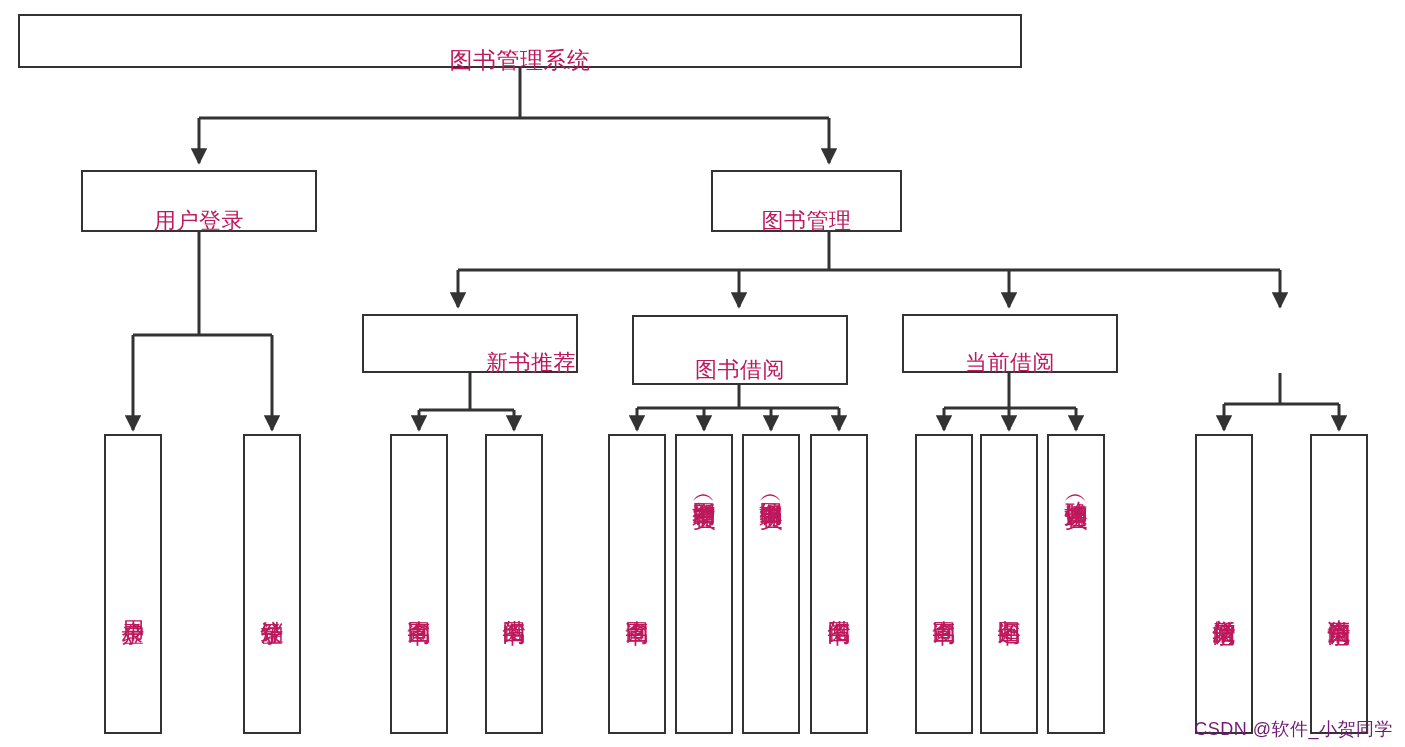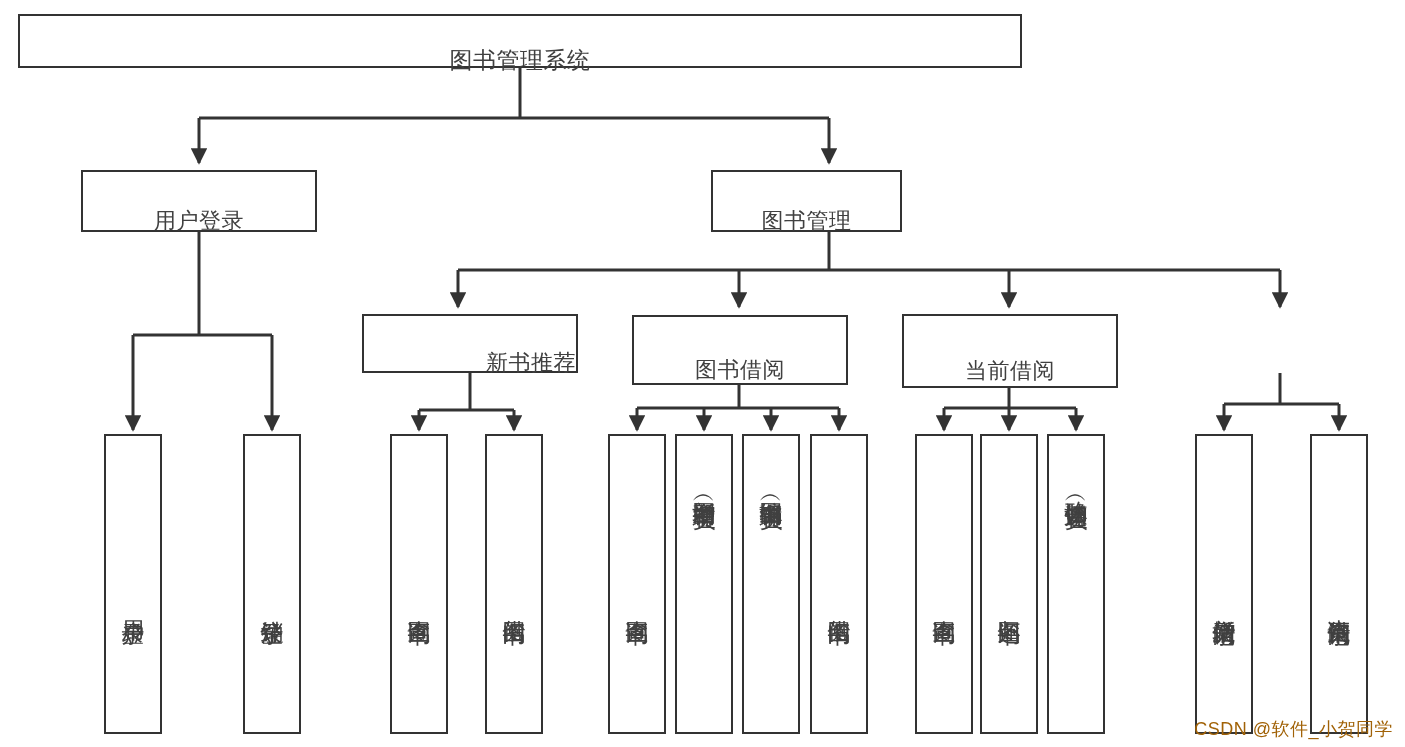--- a/index.html
+++ b/index.html
@@ -28,21 +28,21 @@
     position: absolute;
     box-sizing: border-box;
     background: #ffffff;
     border: 2px solid #333333;
     display: flex;
     align-items: center;
     justify-content: center;
     z-index: 2;
   }
   .node .label {
-    color: #404040;
+    color: #be185d;
     text-align: center;
     line-height: 1.15;
     letter-spacing: 0.5px;
     margin-top: 39px;
   }
   .node.horizontal .label {
     font-size: 22px;
     writing-mode: horizontal-tb;
   }
   .node.root .label {
@@ -63,21 +63,21 @@
   }
   .node.vertical.center {
     align-items: center;
     padding-top: 0;
   }
   #watermark {
     position: absolute;
     right: 12px;
     bottom: 6px;
     font-size: 18px;
-    color: #a16207;
+    color: #701a75;
     z-index: 5;
     white-space: nowrap;
     letter-spacing: 0.5px;
   }
 </style>
 </head>
 <body>
 
 <div id="canvas">
 
@@ -144,21 +144,21 @@
   <div class="node horizontal" style="left:711px; top:170px; width:191px; height:62px;">
     <span class="label">图书管理</span>
   </div>
 
   <div class="node horizontal" style="left:362px; top:314px; width:216px; height:59px;justify-content:flex-end;">
     <span class="label">新书推荐</span>
   </div>
   <div class="node horizontal" style="left:632px; top:315px; width:216px; height:70px;">
     <span class="label">图书借阅</span>
   </div>
-  <div class="node horizontal" style="left:902px; top:314px; width:216px; height:74px;">
+  <div class="node horizontal" style="left:902px; top:314px; width:216px; height:59px;">
     <span class="label">当前借阅</span>
   </div>
 
   <div class="node vertical center" style="left:104px; top:434px; width:58px; height:300px;">
     <span class="label">用户登录</span>
   </div>
   <div class="node vertical center" style="left:243px; top:434px; width:58px; height:300px;">
     <span class="label">注销登录</span>
   </div>
 

